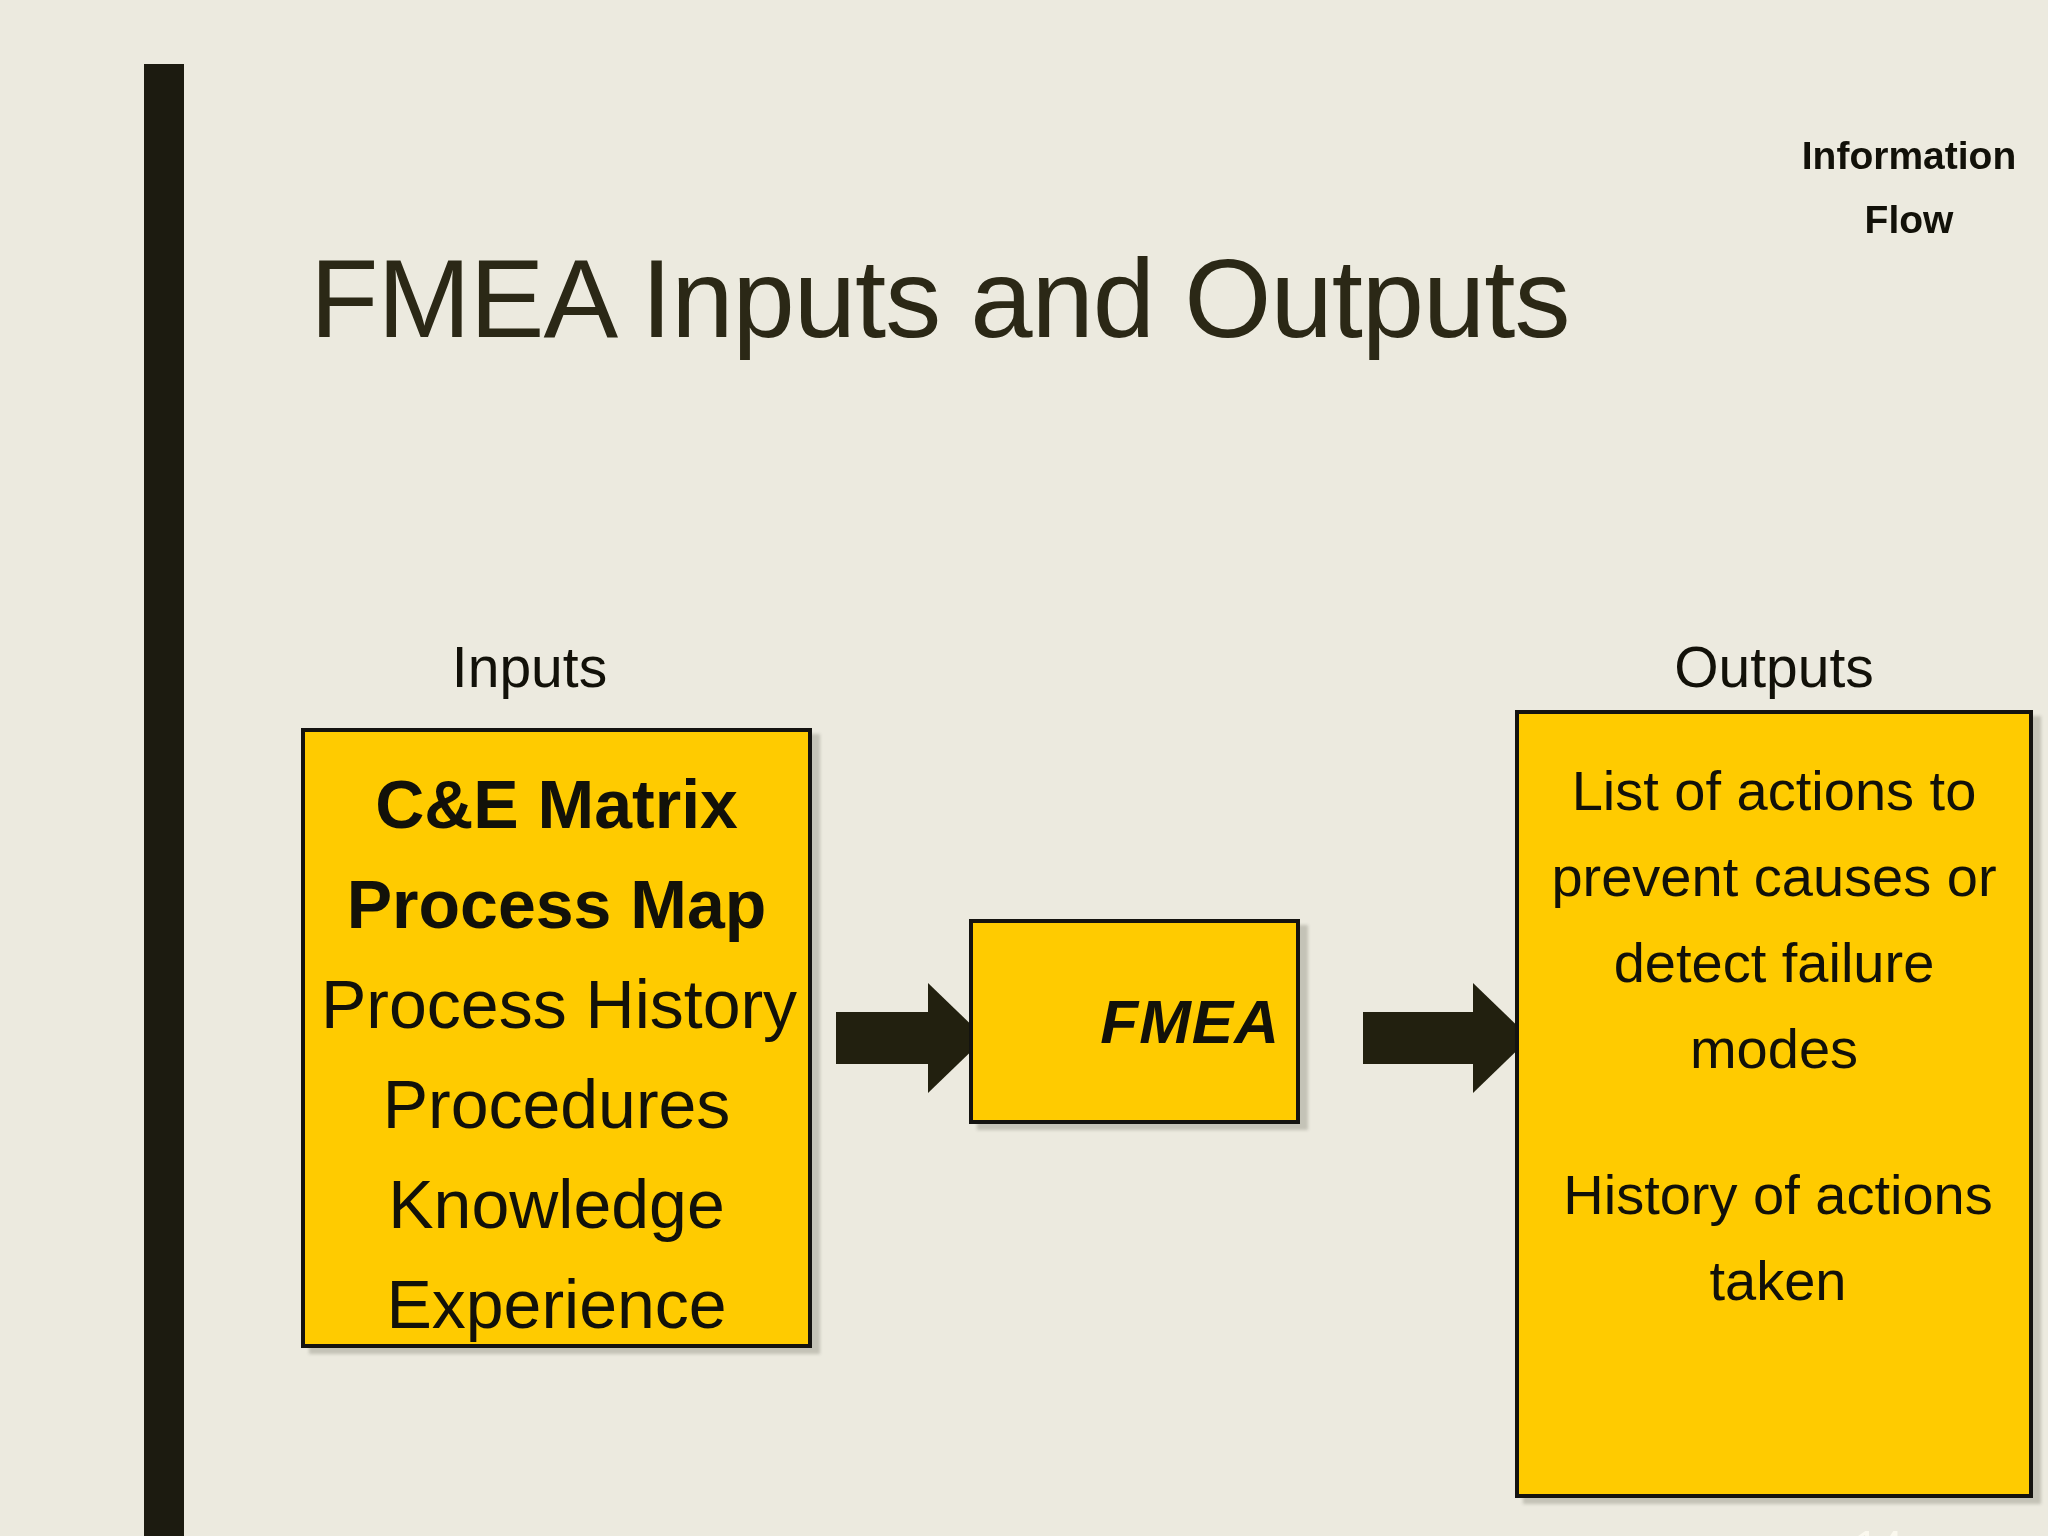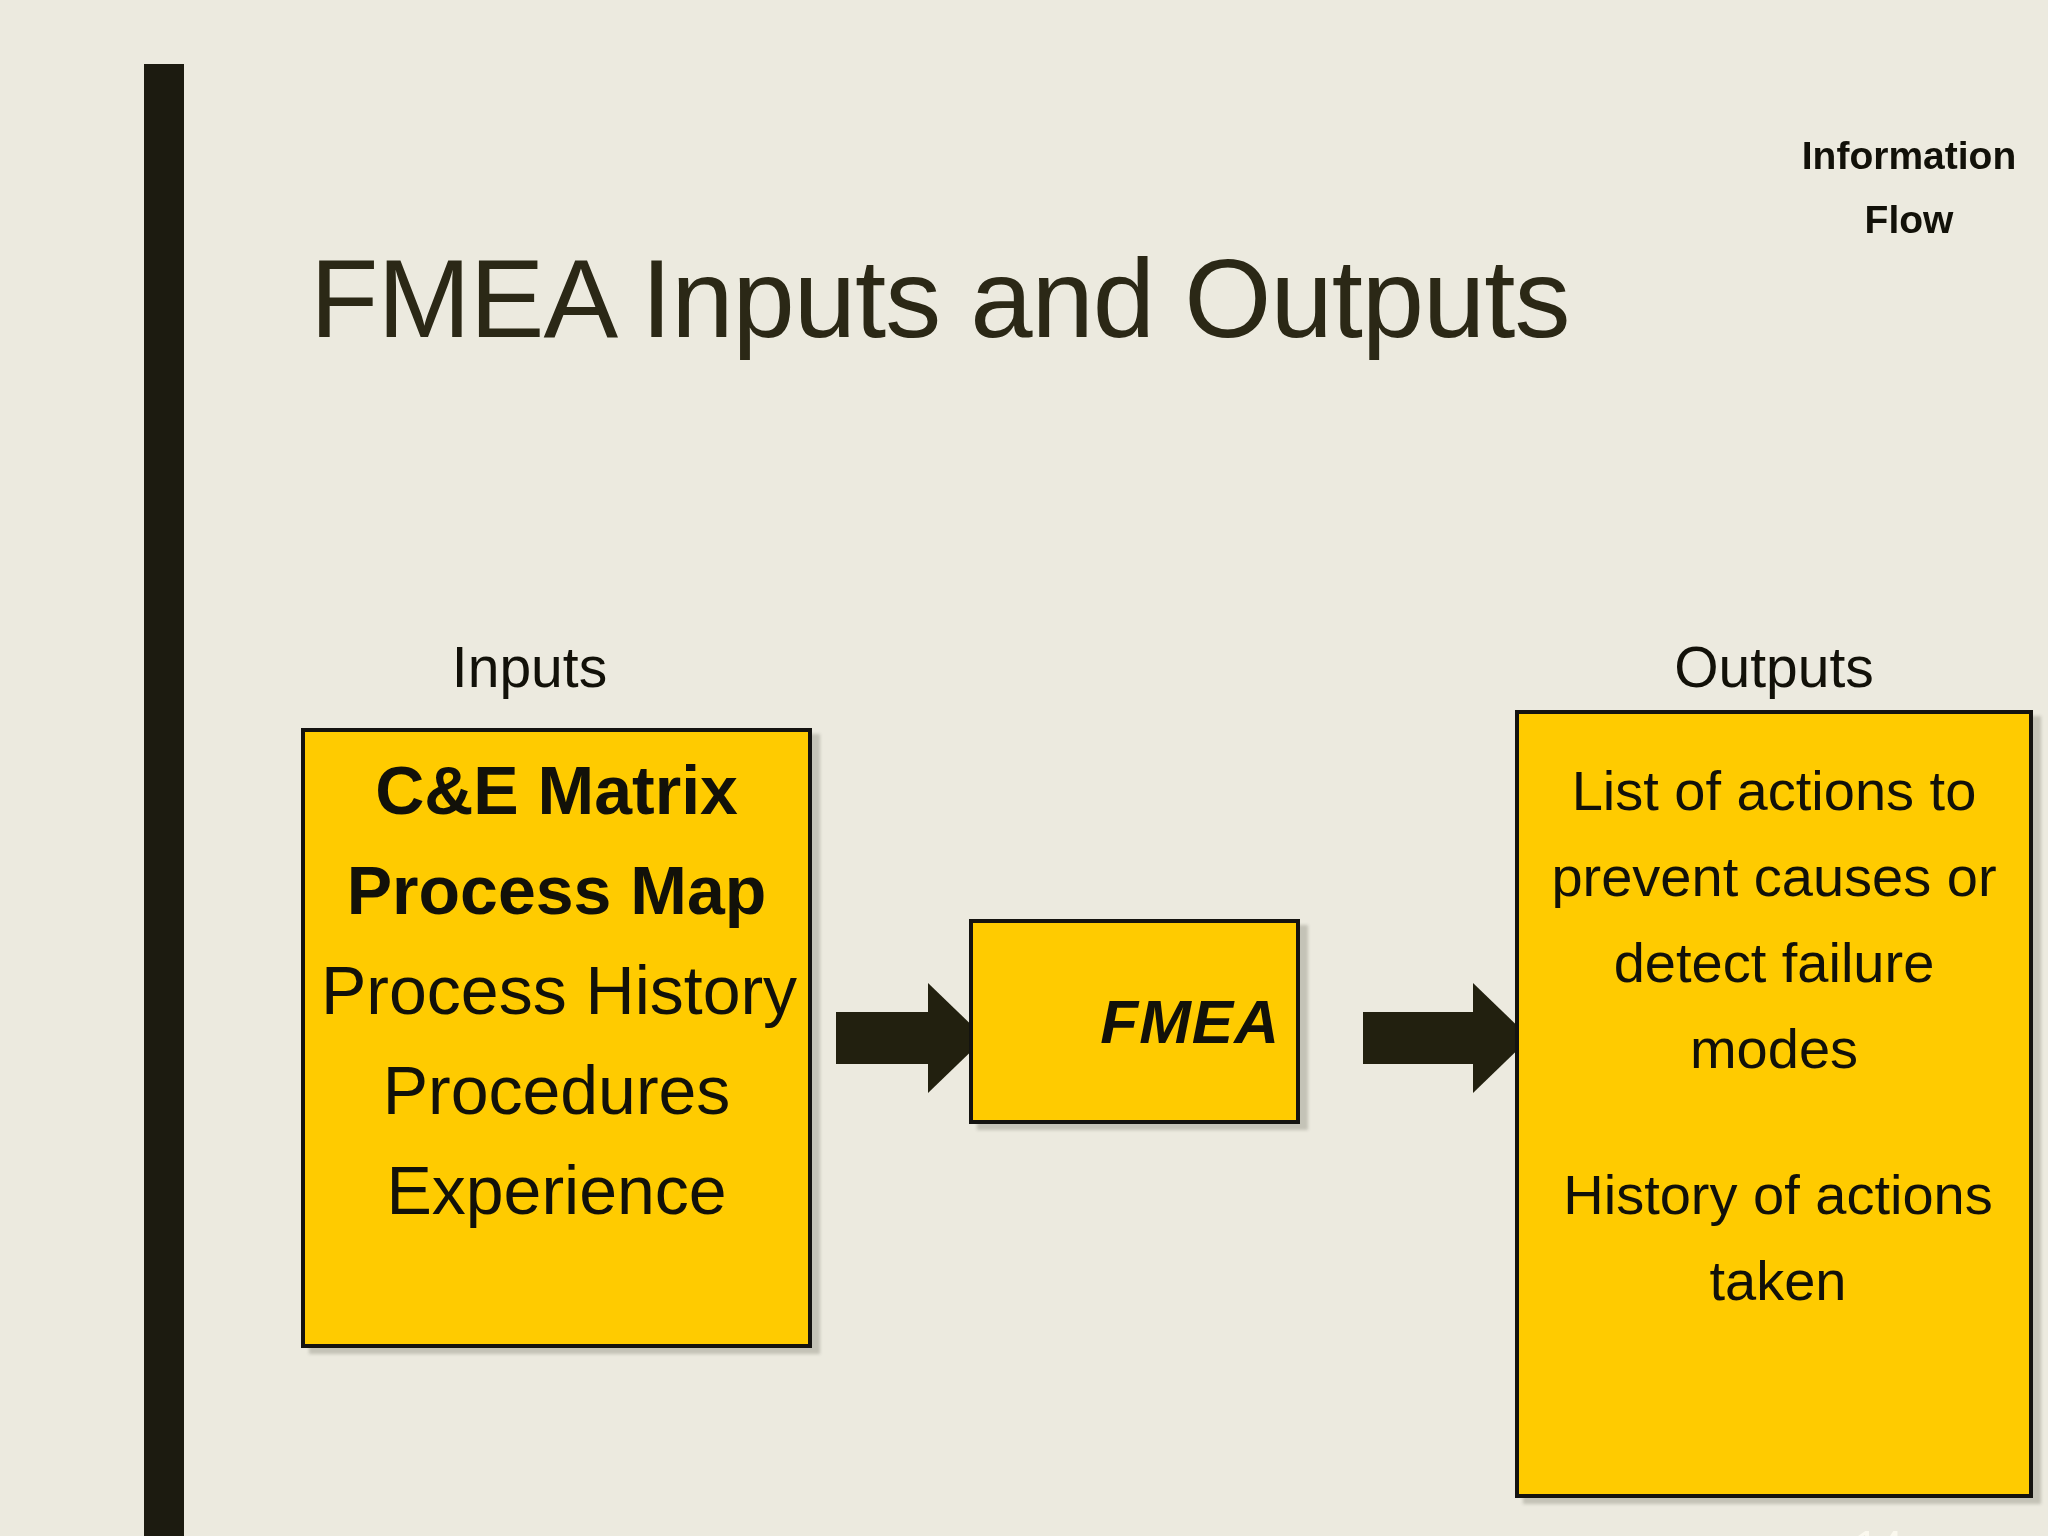--- a/index.html
+++ b/index.html
@@ -50,21 +50,21 @@
   .outputs-label{left:1451px;width:518px;}
 
   .box{
     position:absolute;
     background:var(--box-fill);
     border:4px solid var(--box-border);
     box-shadow:8px 6px 3px rgba(95,92,78,0.28);
     color:var(--ink);
     text-align:center;
   }
-  .inputs-box{left:237px;top:664px;width:511px;height:620px;}
+  .inputs-box{left:237px;top:664px;width:511px;height:620px;padding-top:14px;}
   .inputs-box .line{font-size:68px;line-height:84px;white-space:nowrap;}
   .inputs-box .line.bold{font-weight:bold;}
 
   .fmea-box{
     left:905px;top:855px;width:331px;height:205px;
     display:flex;align-items:center;justify-content:flex-end;font-style:italic;
   }
   .fmea-box .fmea-label{font-size:62px;font-weight:bold;letter-spacing:1px;}
 
   .outputs-box{left:1451px;top:646px;width:518px;height:788px;padding-top:26px;}
@@ -107,20 +107,21 @@
 
   <h1 class="title">FMEA Inputs and Outputs</h1>
 
   <div class="col-label inputs-label">Inputs</div>
 
   <div class="box inputs-box">
     <div class="line bold">C&amp;E Matrix</div>
     <div class="line bold">Process Map</div>
     <div class="line">Process History</div>
     <div class="line">Procedures</div>
+    <div class="line">Knowledge</div>
     <div class="line">Experience</div>
   </div>
 
   <div class="arrow arrow-1">
     <div class="shaft"></div>
     <div class="head"></div>
   </div>
 
   <div class="box fmea-box">
     <span class="fmea-label">FMEA</span>

